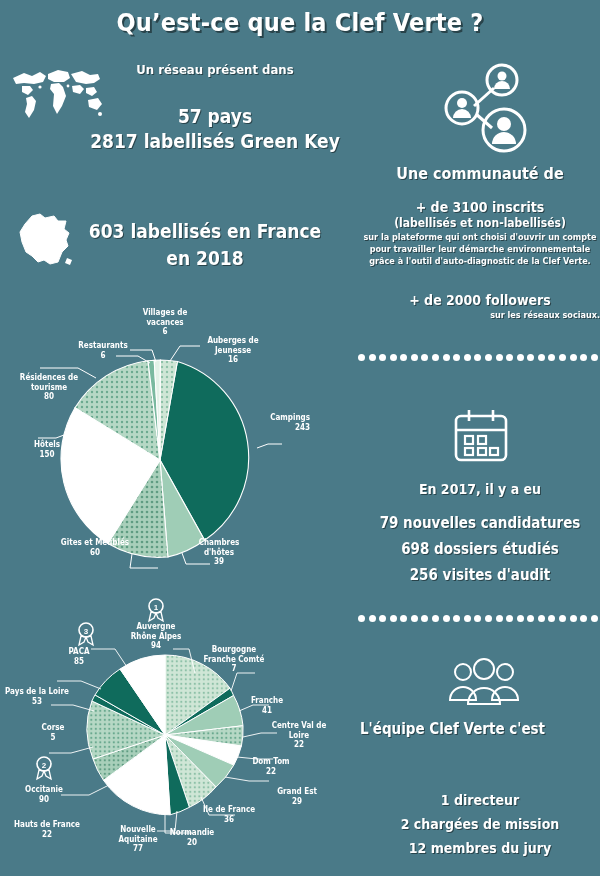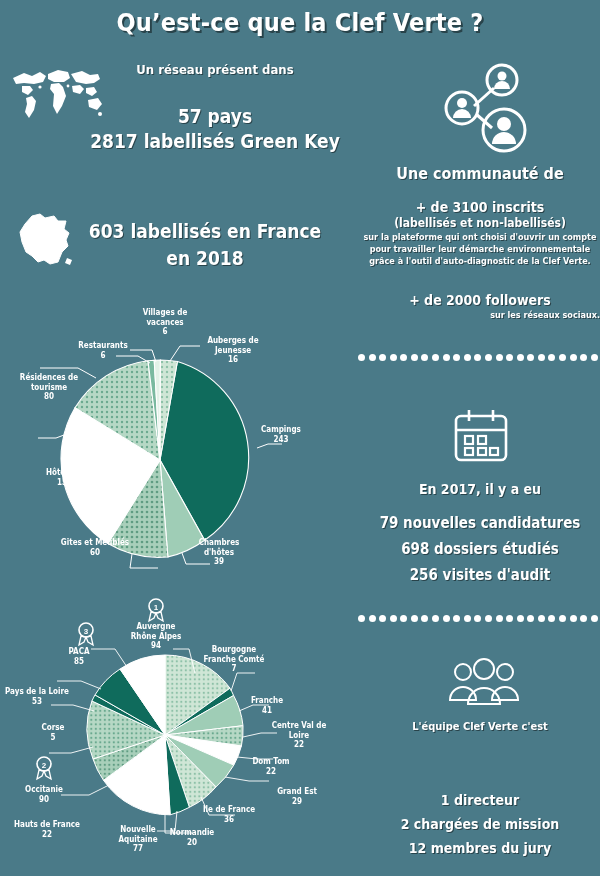--- a/index.html
+++ b/index.html
@@ -42,21 +42,21 @@
   .comm-d{position:absolute;left:360px;top:310px;width:240px;text-align:right;font-size:9px;font-weight:bold;}
 
   .dots{position:absolute;height:10px;display:flex;justify-content:space-between;align-items:center;}
   .dots i{display:block;width:7px;height:7px;border-radius:50%;background:#fff;}
 
   .cal-icon{position:absolute;left:452px;top:408px;width:58px;height:58px;}
   .cal-sub{position:absolute;left:360px;top:481px;width:240px;text-align:center;font-size:14px;font-weight:bold;}
   .cal-list{position:absolute;left:360px;top:510px;width:240px;text-align:center;font-size:15px;font-weight:bold;line-height:26px;}
 
   .team-icon{position:absolute;left:448px;top:658px;width:72px;height:50px;}
-  .team-sub{position:absolute;left:360px;top:720px;width:240px;text-align:center;font-size:11px;font-weight:bold;}
+  .team-sub{position:absolute;left:360px;top:720px;width:240px;text-align:left;font-size:15px;font-weight:bold;}
   .team-list{position:absolute;left:360px;top:748px;width:240px;text-align:center;font-size:14px;font-weight:bold;line-height:24px;margin-top:40px;}
 
   
   .pie-wrap{position:absolute;}
   .pie-lbl{position:absolute;font-size:8px;line-height:9.5px;font-weight:bold;text-align:center;white-space:nowrap;}
   .medal{position:absolute;width:20px;height:24px;}
   svg{display:block;overflow:visible;}
 </style>
 </head>
 <body>
@@ -153,34 +153,34 @@
   </div>
   <div class="pie-lbl" style="left:62px;top:341px;width:82px;">
     <div>Restaurants</div>
     <div>6</div>
   </div>
   <div class="pie-lbl" style="left:8px;top:373px;width:82px;">
     <div>Résidences de</div>
     <div>tourisme</div>
     <div>80</div>
   </div>
-  <div class="pie-lbl" style="left:22px;top:468px;width:50px;text-align:right;">
+  <div class="pie-lbl" style="left:22px;top:440px;width:50px;">
     <div>Hôtels</div>
     <div>150</div>
   </div>
   <div class="pie-lbl" style="left:50px;top:538px;width:90px;">
     <div>Gîtes et Meublés</div>
     <div>60</div>
   </div>
   <div class="pie-lbl" style="left:188px;top:538px;width:62px;">
     <div>Chambres</div>
     <div>d'hôtes</div>
     <div>39</div>
   </div>
-  <div class="pie-lbl" style="left:252px;top:425px;width:58px;">
+  <div class="pie-lbl" style="left:252px;top:413px;width:58px;text-align:right;">
     <div>Campings</div>
     <div>243</div>
   </div>
   <div class="pie-lbl" style="left:198px;top:336px;width:70px;">
     <div>Auberges de</div>
     <div>Jeunesse</div>
     <div>16</div>
   </div>
 
   <div class="pie-wrap" style="left:85px;top:655px;width:160px;height:160px;">

